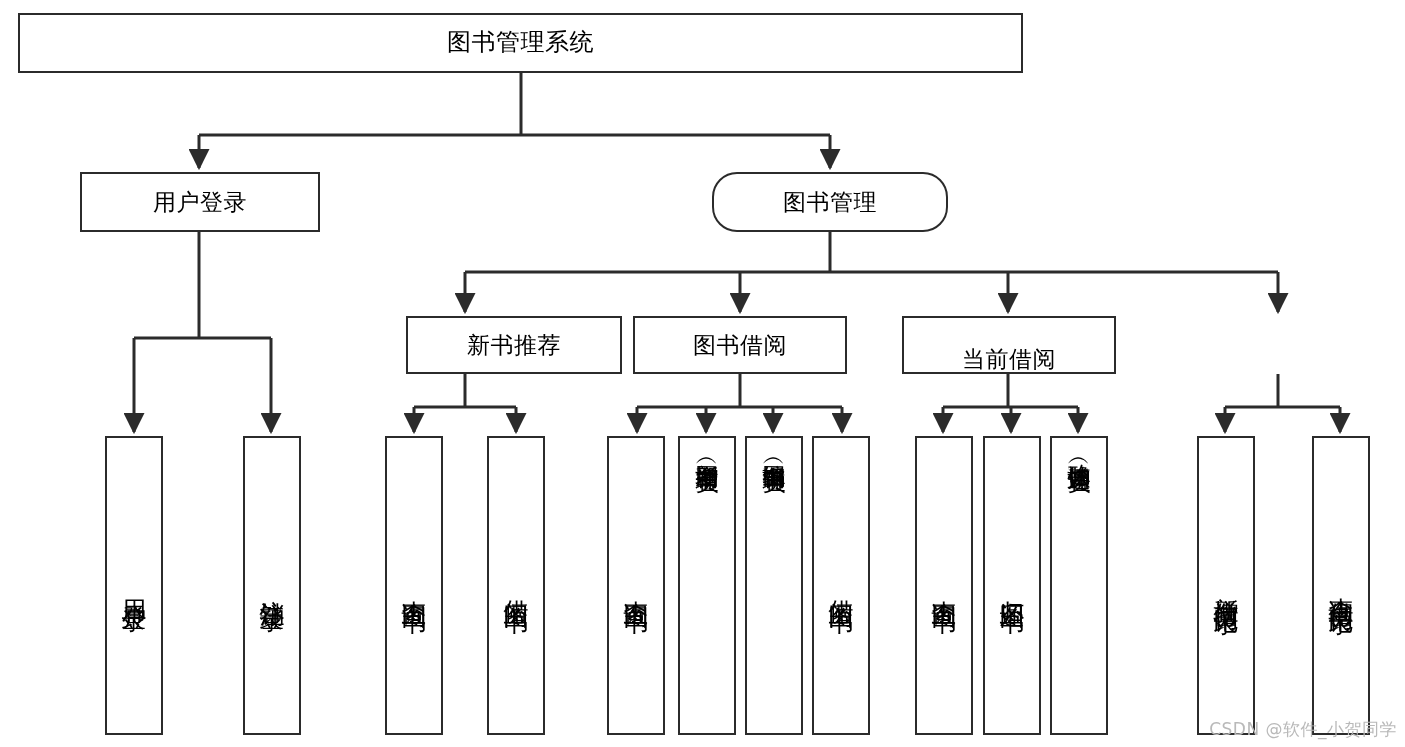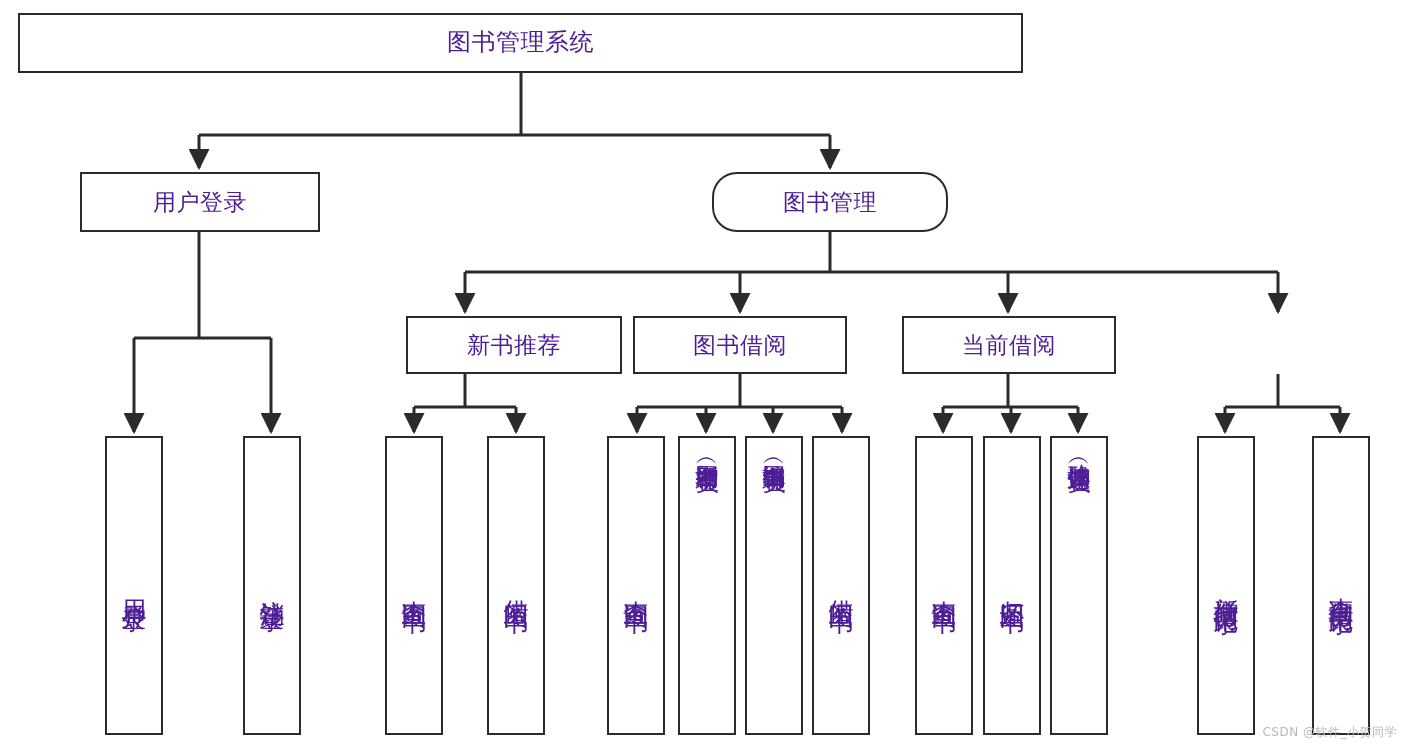--- a/index.html
+++ b/index.html
@@ -28,21 +28,21 @@
   }
   .node {
     position: absolute;
     box-sizing: border-box;
     background: #ffffff;
     border: 2px solid #2b2b2b;
     display: flex;
     align-items: center;
     justify-content: center;
     text-align: center;
-    color: #4c1d95;
+    color: #000000;
     z-index: 2;
   }
   .node-label {
     display: block;
     line-height: 1.08;
     letter-spacing: 0.5px;
     white-space: nowrap;
   }
   
   .node.horiz .node-label {
@@ -70,21 +70,21 @@
     letter-spacing: 1px;
   }
   
   .node.vert.middle {
     align-items: center;
   }
   #watermark {
     position: absolute;
     right: 8px;
     bottom: 6px;
-    font-size: 12px;
+    font-size: 17px;
     color: #b9b9b9;
     letter-spacing: 0.5px;
     z-index: 5;
     white-space: nowrap;
     font-family: "DejaVu Sans", "Liberation Sans", sans-serif;
   }
 </style>
 </head>
 <body>
 
@@ -150,21 +150,21 @@
   <div class="node horiz" style="left:712px; top:172px; width:236px; height:60px;border-radius:25px;">
     <span class="node-label">图书管理</span>
   </div>
 
   <div class="node horiz" style="left:362px; top:316px; width:216px; height:58px;margin-left:44px;">
     <span class="node-label">新书推荐</span>
   </div>
   <div class="node horiz" style="left:633px; top:316px; width:214px; height:58px;">
     <span class="node-label">图书借阅</span>
   </div>
-  <div class="node horiz" style="left:902px; top:316px; width:214px; height:58px;">
+  <div class="node horiz" style="left:902px; top:316px; width:214px; height:58px;align-items:flex-end;">
     <span class="node-label">当前借阅</span>
   </div>
 
   <div class="node vert middle" style="left:105px; top:436px; width:58px; height:299px;">
     <span class="node-label">用户登录</span>
   </div>
   <div class="node vert middle" style="left:243px; top:436px; width:58px; height:299px;">
     <span class="node-label">注销登录</span>
   </div>
 

